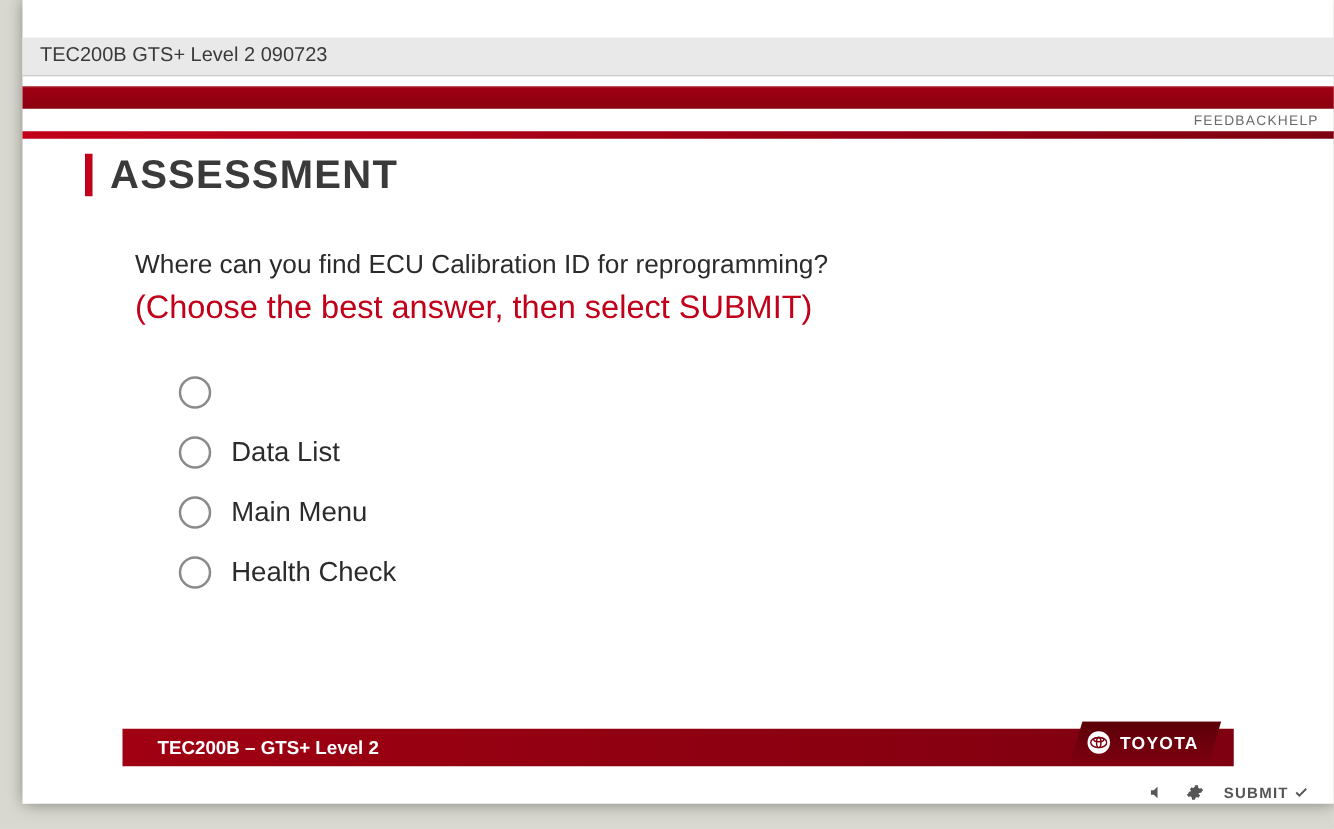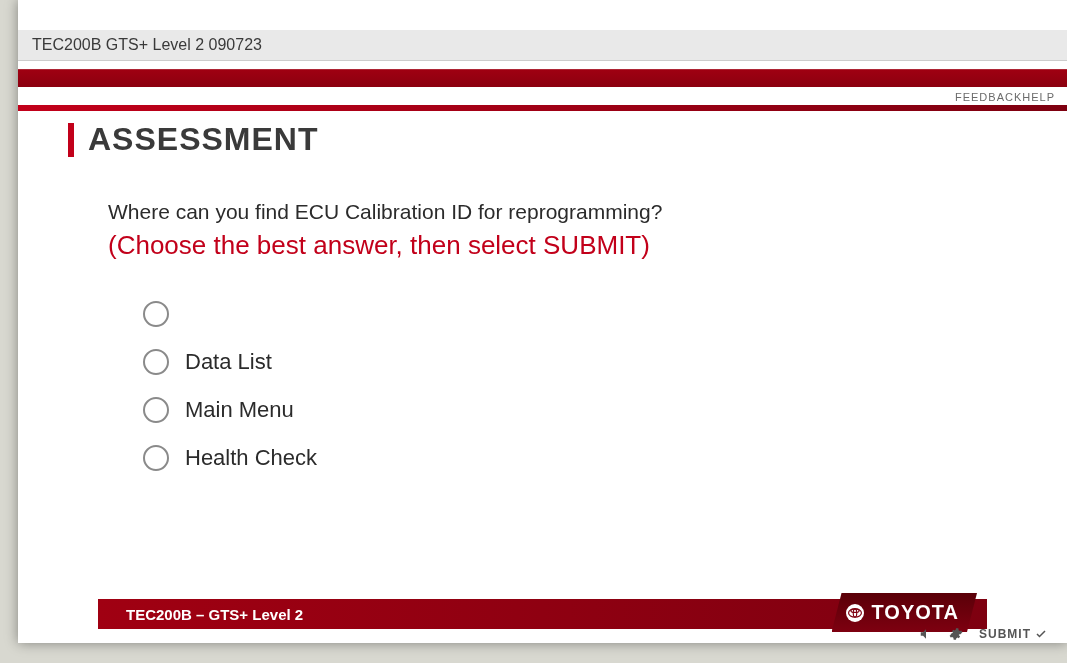--- a/index.html
+++ b/index.html
@@ -79,38 +79,38 @@
     border: 2px solid #8a8a8a;
     border-radius: 50%;
     flex-shrink: 0;
   }
   .option-label {
     font-size: 22px;
     color: #2b2b2b;
   }
   .footer {
     position: relative;
-    height: 44px;
+    height: 60px;
   }
   .footer-bar {
     position: absolute; left: 80px; right: 80px; top: 0;
     height: 30px;
     background: linear-gradient(to right, #a00012, #7e0010);
     display: flex; align-items: center;
     padding-left: 28px;
     color: #fff;
     font-size: 15px;
     font-weight: 600;
   }
   .brand-tab {
     position: absolute; right: 90px; top: -6px;
     background: linear-gradient(to bottom, #5a0008, #7e0010);
     color: #fff;
     padding: 8px 18px 8px 14px;
-    font-size: 20px; font-weight: 700; letter-spacing: 1px;
+    font-size: 14px; font-weight: 700; letter-spacing: 1px;
     display: flex; align-items: center; gap: 8px;
     clip-path: polygon(10px 0, 100% 0, calc(100% - 10px) 100%, 0 100%);
   }
   .brand-logo {
     width: 18px; height: 18px;
     border-radius: 50%;
     background: #fff;
     display: flex; align-items: center; justify-content: center;
   }
   .brand-logo svg { width: 14px; height: 14px; }

